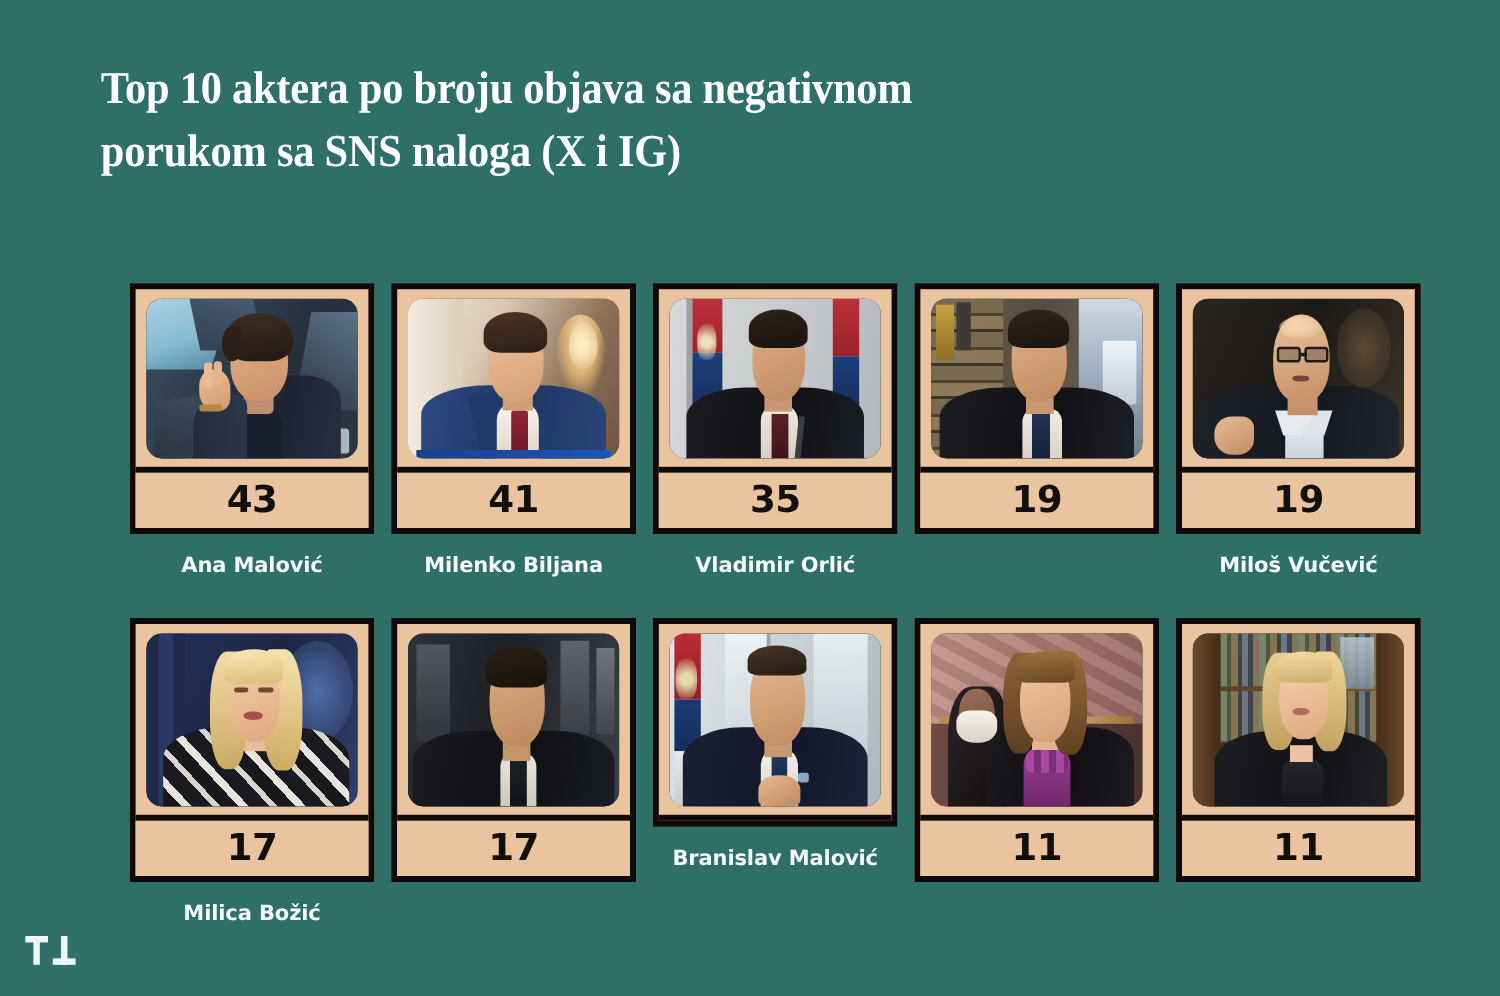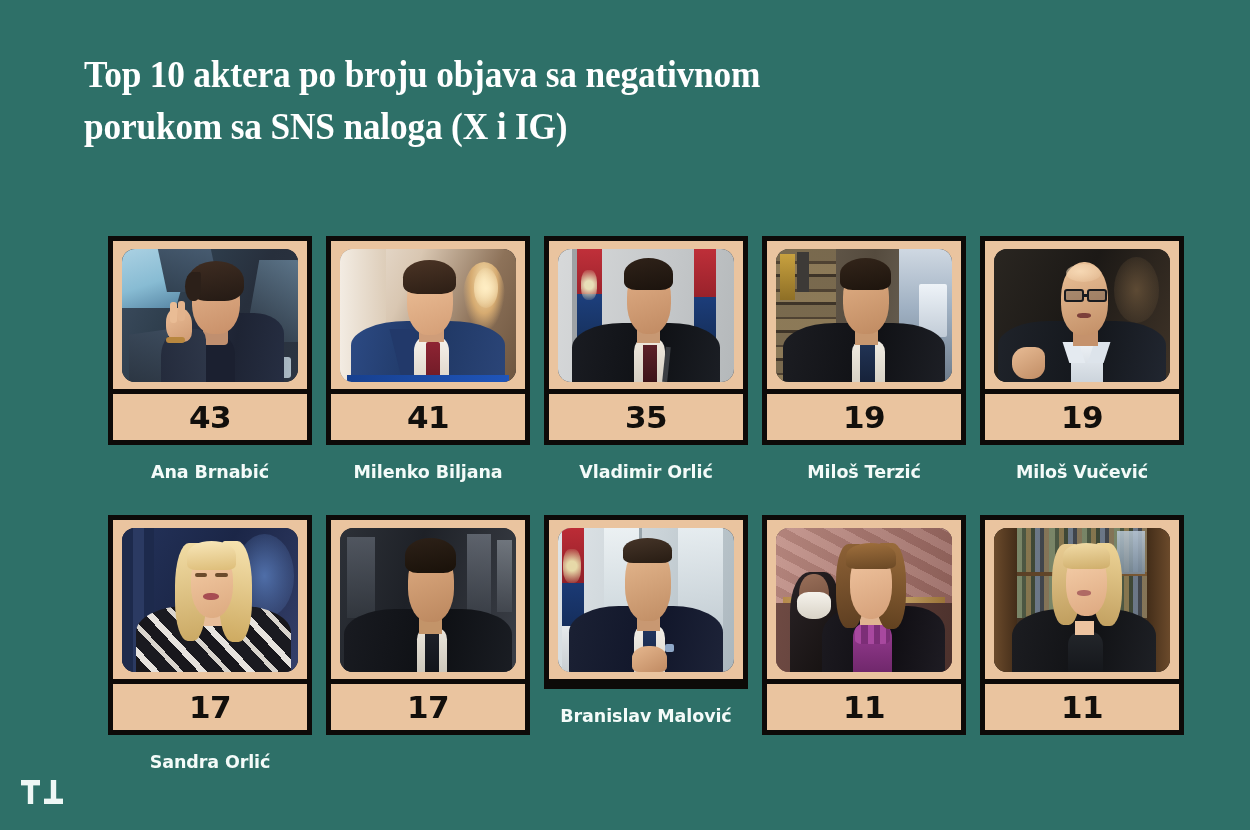--- a/index.html
+++ b/index.html
@@ -449,21 +449,21 @@
               <span class="l fing2"></span>
                 <span class="l watch"></span>
             </div>
           </div>
         </div>
         <div class="divider"></div>
         <div class="countbox">
           <span class="count">43</span>
         </div>
       </div>
-      <div class="name">Ana Brnabić</div>
+      <div class="name">Ana Malović</div>
     </div>
 
     <div class="cell">
       <div class="card">
         <div class="photo-pad">
           <div class="photo">
             <div class="ph p2">
               <span class="l bg"></span>
                 <span class="l wall"></span>
                 <span class="l chand"></span>
@@ -538,21 +538,20 @@
                 <span class="l head"></span>
                 <span class="l hair"></span>
             </div>
           </div>
         </div>
         <div class="divider"></div>
         <div class="countbox">
           <span class="count">19</span>
         </div>
       </div>
-      <div class="name">Miloš Terzić</div>
     </div>
 
     <div class="cell">
       <div class="card">
         <div class="photo-pad">
           <div class="photo">
             <div class="ph p5">
               <span class="l bg"></span>
                 <span class="l blur"></span>
                 <span class="l body"></span>
@@ -600,21 +599,21 @@
                 <span class="l browR"></span>
                 <span class="l lips"></span>
             </div>
           </div>
         </div>
         <div class="divider"></div>
         <div class="countbox">
           <span class="count">17</span>
         </div>
       </div>
-      <div class="name">Sandra Orlić</div>
+      <div class="name">Milica Božić</div>
     </div>
 
     <div class="cell">
       <div class="card">
         <div class="photo-pad">
           <div class="photo">
             <div class="ph p7">
               <span class="l bg"></span>
                 <span class="l pan1"></span>
                 <span class="l pan2"></span>

